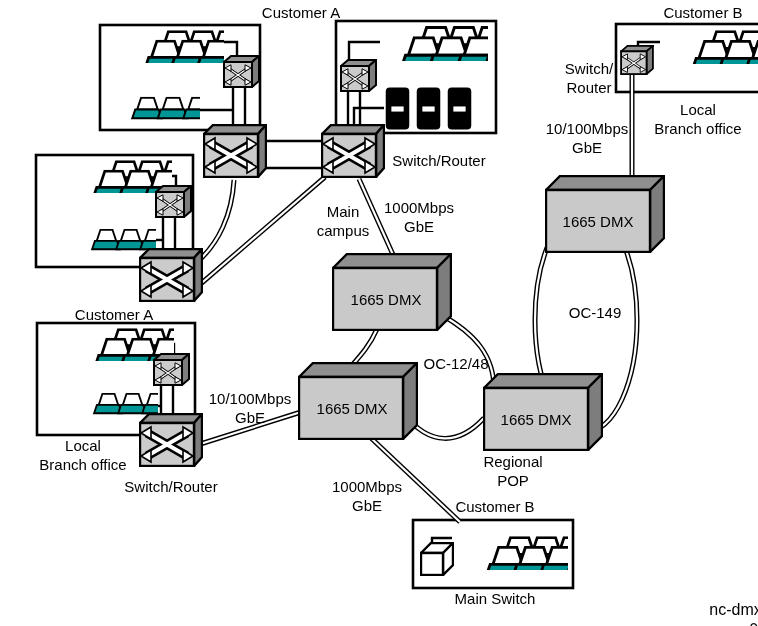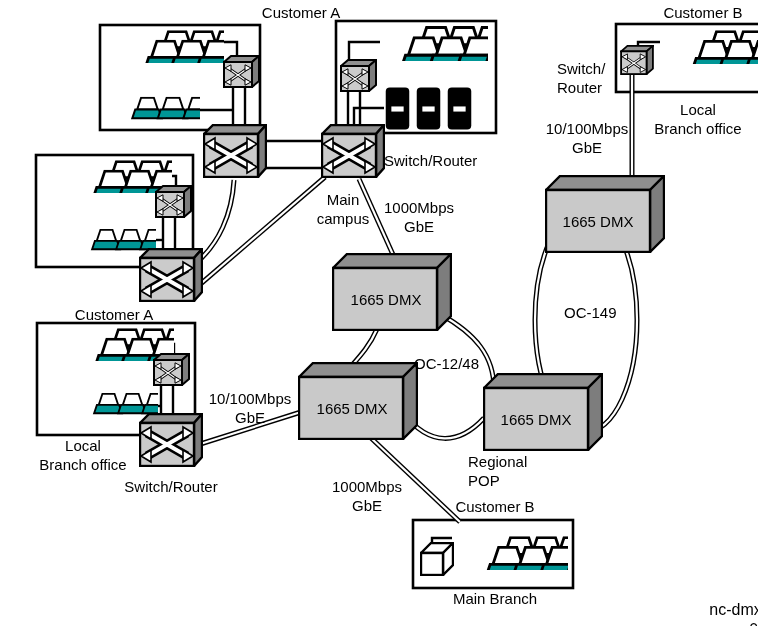--- a/index.html
+++ b/index.html
@@ -3,21 +3,21 @@
 <meta charset="utf-8">
 <style>
   html,body{margin:0;padding:0;background:#fff;}
   #stage{position:relative;width:758px;height:626px;background:#fff;overflow:hidden;
          font-family:"Liberation Sans","DejaVu Sans",sans-serif;color:#000;margin-left:28px;}
   #cv{position:absolute;left:0;top:0;}
   .lo{stroke:#000;stroke-width:5;fill:none;}
   .li{stroke:#fff;stroke-width:2.2;fill:none;}
   .ln{stroke:#000;stroke-width:2.4;fill:none;}
   .box{fill:#fff;stroke:#000;stroke-width:2.6;}
-  .lbl{position:absolute;font-size:15px;line-height:1.27;white-space:pre-line;}
+  .lbl{position:absolute;font-size:15px;line-height:1.27;white-space:pre-line;text-align:center;}
   .c{text-align:center;}
   .r{text-align:right;}
   .sm{font-size:16px;}
 </style>
 </head>
 <body>
 
 <div id="stage">
 
 <svg id="cv" width="758" height="626" viewBox="0 0 758 626">
@@ -193,21 +193,21 @@
 
     <use href="#dmx" x="304" y="253" width="120" height="78"></use>
     <use href="#dmx" x="270" y="362" width="120" height="78"></use>
     <use href="#dmx" x="455" y="373" width="120" height="78"></use>
     <use href="#dmx" x="517" y="175" width="120" height="78"></use>
   </g>
 </svg>
 
 <div class="lbl c" style="left:225px;top:3px;width:96px">Customer A</div>
 <div class="lbl" style="left:356px;top:151px;width:110px">Switch/Router</div>
-<div class="lbl c" style="left:283px;top:190px;width:64px">Main
+<div class="lbl c" style="left:283px;top:202px;width:64px">Main
 campus</div>
 <div class="lbl c" style="left:348px;top:198px;width:86px">1000Mbps
 GbE</div>
 
 <div class="lbl c" style="left:38px;top:305px;width:96px">Customer A</div>
 <div class="lbl c" style="left:2px;top:436px;width:106px">Local
 Branch office</div>
 <div class="lbl c" style="left:88px;top:477px;width:110px">Switch/Router</div>
 <div class="lbl c" style="left:174px;top:389px;width:96px">10/100Mbps
 GbE</div>
@@ -218,21 +218,21 @@
 <div class="lbl c" style="left:518px;top:212px;width:104px">1665 DMX</div>
 
 <div class="lbl" style="left:386px;top:354px;width:84px">OC-12/48</div>
 <div class="lbl" style="left:536px;top:303px;width:62px">OC-149</div>
 <div class="lbl" style="left:440px;top:452px;width:90px">Regional
 POP</div>
 
 <div class="lbl c" style="left:296px;top:477px;width:86px">1000Mbps
 GbE</div>
 <div class="lbl c" style="left:419px;top:497px;width:96px">Customer B</div>
-<div class="lbl c" style="left:421px;top:589px;width:92px">Main Branch</div>
+<div class="lbl c" style="left:421px;top:589px;width:92px">Main Switch</div>
 
 <div class="lbl c" style="left:627px;top:3px;width:96px">Customer B</div>
 <div class="lbl" style="left:529px;top:59px;width:64px">Switch/
 Router</div>
 <div class="lbl c" style="left:618px;top:100px;width:104px">Local
 Branch office</div>
 <div class="lbl c" style="left:510px;top:119px;width:98px">10/100Mbps
 GbE</div>
 
 <div class="lbl sm r" style="left:676px;top:600px;width:72px">nc-dmx2-018</div>

